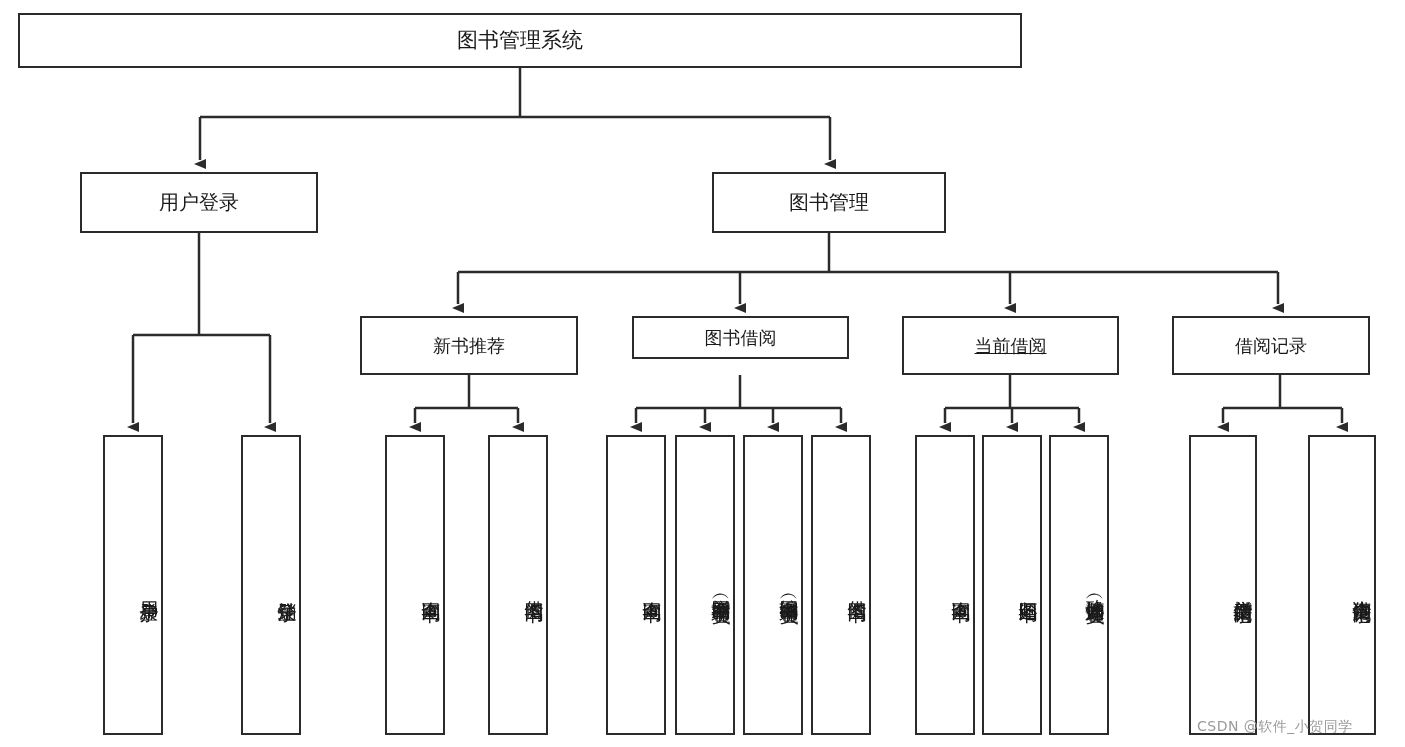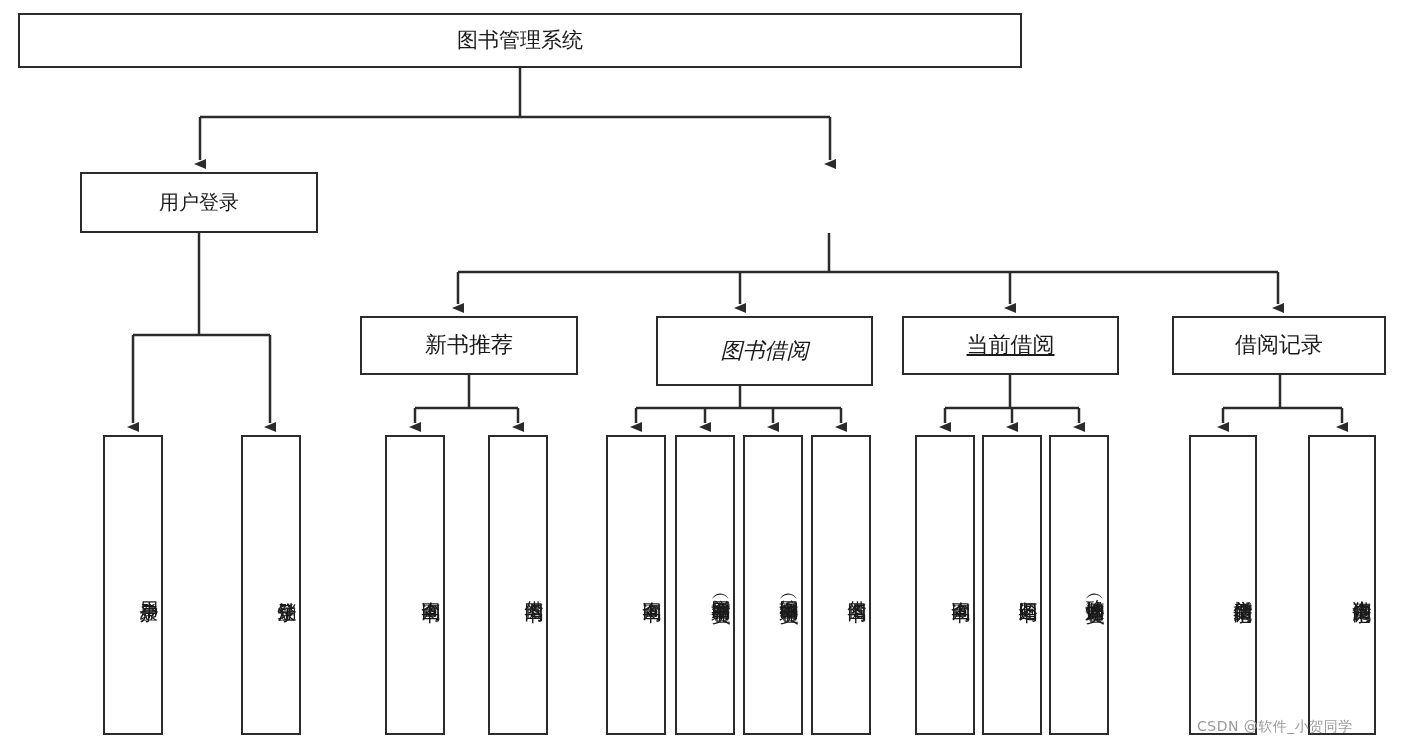--- a/index.html
+++ b/index.html
@@ -29,21 +29,21 @@
     border:2.5px solid #2b2b2b;
     display:flex;
     align-items:center;
     justify-content:center;
     text-align:right;
     color:#1a1a1a;
     line-height:1.22;
   }
   .node.root{ font-size:21px; }
   .node.level2{ font-size:20px; }
-  .node.level3{ font-size:22px; }
+  .node.level3{ font-size:18px; }
   .node.leaf{
     font-size:19px;
     writing-mode:vertical-rl;
     text-orientation:upright;
     align-items:flex-start;
     justify-content:center;
     padding-top:6px;
     letter-spacing:1px;
   }
   .node.leaf > span{
@@ -114,31 +114,34 @@
     </g>
   </svg>
 
   <div class="node root" style="left:18px;top:13px;width:1004px;height:55px;">
     <span>图书管理系统</span>
   </div>
 
   <div class="node level2" style="left:80px;top:172px;width:238px;height:61px;">
     <span>用户登录</span>
   </div>
+  <div class="node level2" style="left:712px;top:172px;width:234px;height:61px;">
+    <span>图书管理</span>
+  </div>
 
   <div class="node level3" style="left:360px;top:316px;width:218px;height:59px;">
     <span>新书推荐</span>
   </div>
-  <div class="node level3" style="left:656px;top:316px;width:217px;height:70px;font-style:italic;">
+  <div class="node level3" style="left:632px;top:316px;width:217px;height:43px;">
     <span>图书借阅</span>
   </div>
   <div class="node level3" style="left:902px;top:316px;width:217px;height:59px;text-decoration:underline;">
     <span>当前借阅</span>
   </div>
-  <div class="node level3" style="left:1172px;top:316px;width:214px;height:59px;">
+  <div class="node level3" style="left:1172px;top:316px;width:198px;height:59px;">
     <span>借阅记录</span>
   </div>
 
   <div class="node leaf" style="left:103px;top:435px;width:60px;height:300px;">
     <span>用户登录</span>
   </div>
   <div class="node leaf" style="left:241px;top:435px;width:60px;height:300px;">
     <span>注销登录</span>
   </div>
   <div class="node leaf" style="left:385px;top:435px;width:60px;height:300px;">

